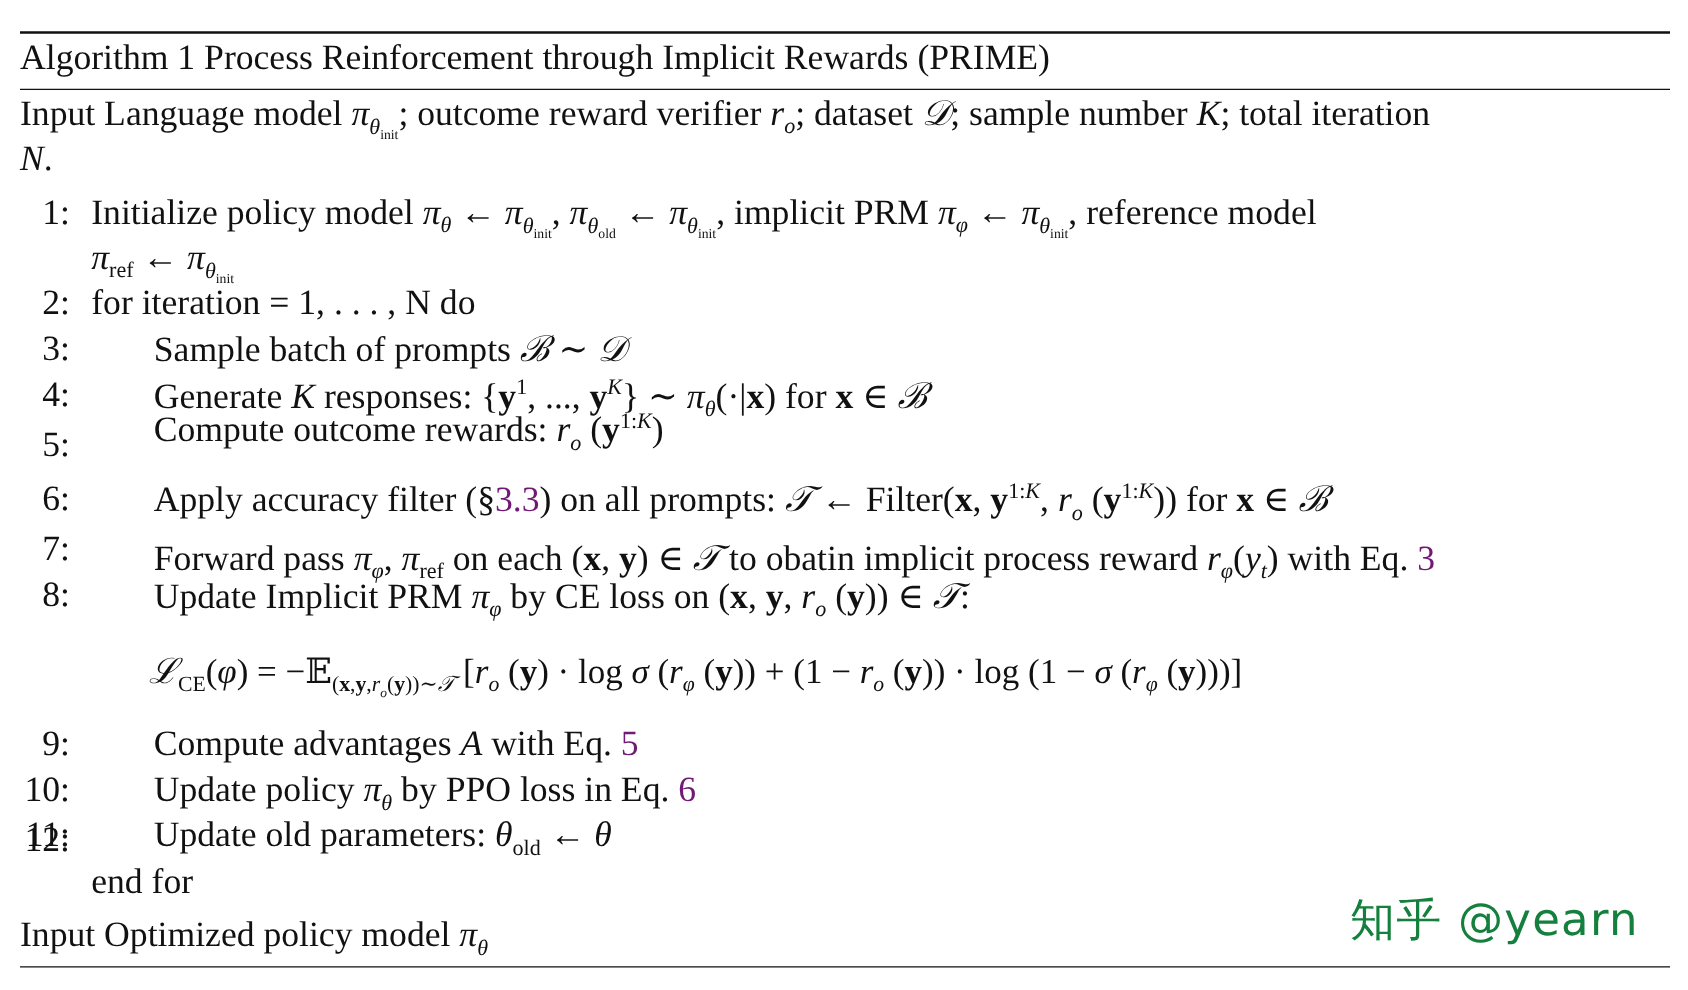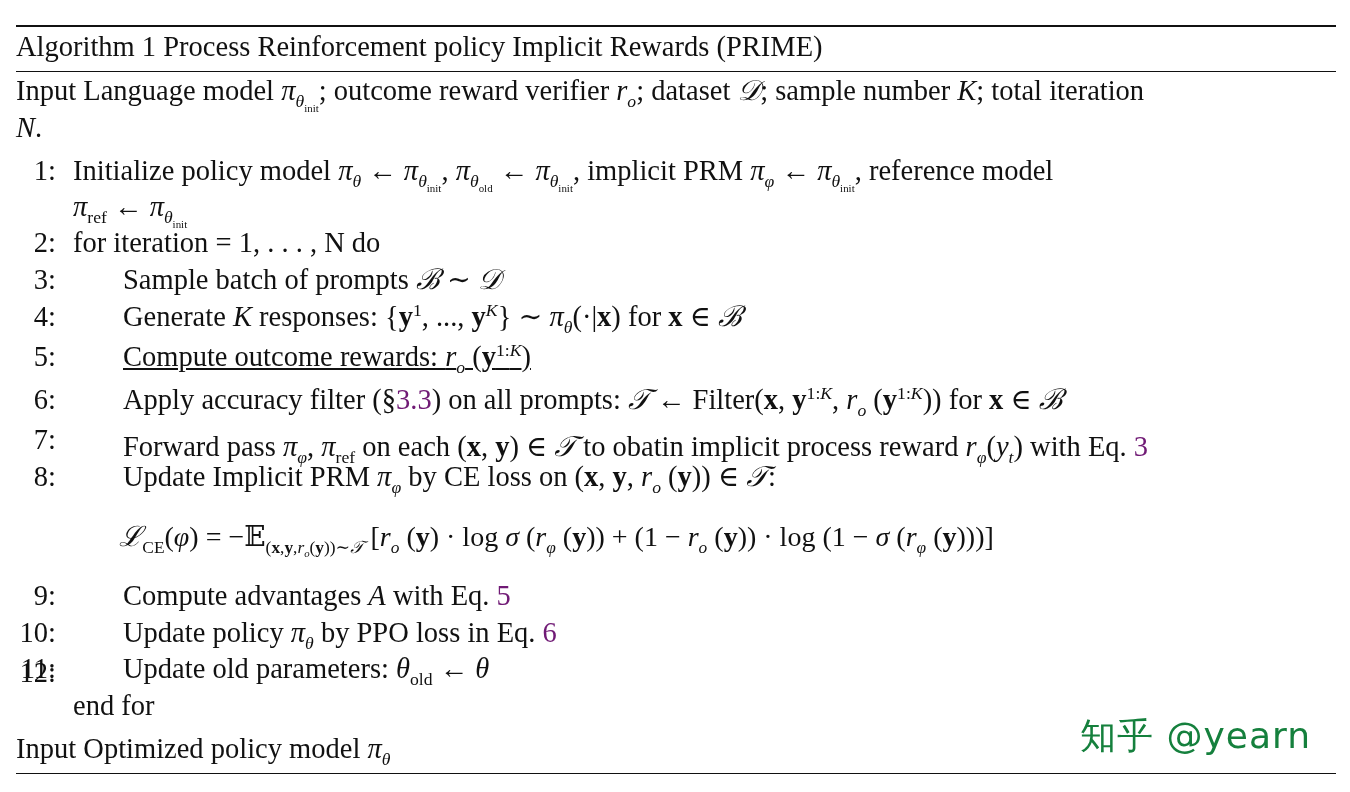--- a/index.html
+++ b/index.html
@@ -21,41 +21,41 @@
   sub, sup { font-size:62%; line-height:0; }
   .red { color:#701a75; }
   .eq { position:absolute; left:119px; top:520px; font-size:28px; line-height:34px; white-space:nowrap; }
   .watermark { position:absolute; left:1080px; top:712px; font-family:"DejaVu Sans",sans-serif;
                font-size:36px; color:#15803d; letter-spacing:1px; }
 </style>
 </head>
 <body>
 
 <div class="rule r1"></div>
-<div class="line" style="top:30px;"><b>Algorithm 1</b> <span>Process Reinforcement policy Implicit Rewards (PRIME)</span></div>
+<div class="line" style="top:30px;"><b>Algorithm 1</b> <span>Process Reinforcement through Implicit Rewards (PRIME)</span></div>
 <div class="rule r2"></div>
 
 <div class="line" style="top:74px;"><b>Input</b> Language model <i>π</i><sub><i>θ</i><sub>init</sub></sub>; outcome reward verifier <i>r<sub>o</sub></i>; dataset <span class="cal">𝒟</span>; sample number <i>K</i>; total iteration</div>
 <div class="line" style="top:111px;"><i>N</i>.</div>
 
 <div class="num" style="top:154px;">1:</div>
 <div class="body-text i1" style="top:154px;">Initialize policy model <i>π<sub>θ</sub></i> ← <i>π</i><sub><i>θ</i><sub>init</sub></sub>, <i>π</i><sub><i>θ</i><sub>old</sub></sub> ← <i>π</i><sub><i>θ</i><sub>init</sub></sub>, implicit PRM <i>π<sub>φ</sub></i> ← <i>π</i><sub><i>θ</i><sub>init</sub></sub>, reference model</div>
 <div class="body-text i1" style="top:190px;"><i>π</i><sub>ref</sub> ← <i>π</i><sub><i>θ</i><sub>init</sub></sub></div>
 
 <div class="num" style="top:226px;">2:</div>
 <div class="body-text i1" style="top:226px;"><b>for</b> iteration = 1, . . . , N <b>do</b></div>
 
 <div class="num" style="top:263px;">3:</div>
 <div class="body-text i2" style="top:263px;">Sample batch of prompts <span class="cal">ℬ</span> ∼ <span class="cal">𝒟</span></div>
 
 <div class="num" style="top:300px;">4:</div>
 <div class="body-text i2" style="top:300px;">Generate <i>K</i> responses: {<span class="bf">y</span><sup>1</sup>, ..., <span class="bf">y</span><sup><i>K</i></sup>} ∼ <i>π<sub>θ</sub></i>(·|<span class="bf">x</span>) for <span class="bf">x</span> ∈ <span class="cal">ℬ</span></div>
 
 <div class="num" style="top:340px;">5:</div>
-<div class="body-text i2" style="top:340px;text-decoration:underline;">Compute outcome rewards: <i>r<sub>o</sub></i> (<span class="bf">y</span><sup>1:<i>K</i></sup>)</div>
+<div class="body-text i2" style="top:328px;">Compute outcome rewards: <i>r<sub>o</sub></i> (<span class="bf">y</span><sup>1:<i>K</i></sup>)</div>
 
 <div class="num" style="top:383px;">6:</div>
 <div class="body-text i2" style="top:383px;">Apply accuracy filter (§<span class="red">3.3</span>) on all prompts: <span class="cal">𝒯</span> ← Filter(<span class="bf">x</span>, <span class="bf">y</span><sup>1:<i>K</i></sup>, <i>r<sub>o</sub></i> (<span class="bf">y</span><sup>1:<i>K</i></sup>)) for <span class="bf">x</span> ∈ <span class="cal">ℬ</span></div>
 
 <div class="num" style="top:423px;">7:</div>
 <div class="body-text i2" style="top:430px;">Forward pass <i>π<sub>φ</sub></i>, <i>π</i><sub>ref</sub> on each (<span class="bf">x</span>, <span class="bf">y</span>) ∈ <span class="cal">𝒯</span> to obatin implicit process reward <i>r<sub>φ</sub></i>(<i>y<sub>t</sub></i>) with Eq. <span class="red">3</span></div>
 
 <div class="num" style="top:460px;">8:</div>
 <div class="body-text i2" style="top:460px;">Update Implicit PRM <i>π<sub>φ</sub></i> by CE loss on (<span class="bf">x</span>, <span class="bf">y</span>, <i>r<sub>o</sub></i> (<span class="bf">y</span>)) ∈ <span class="cal">𝒯</span>:</div>
 

